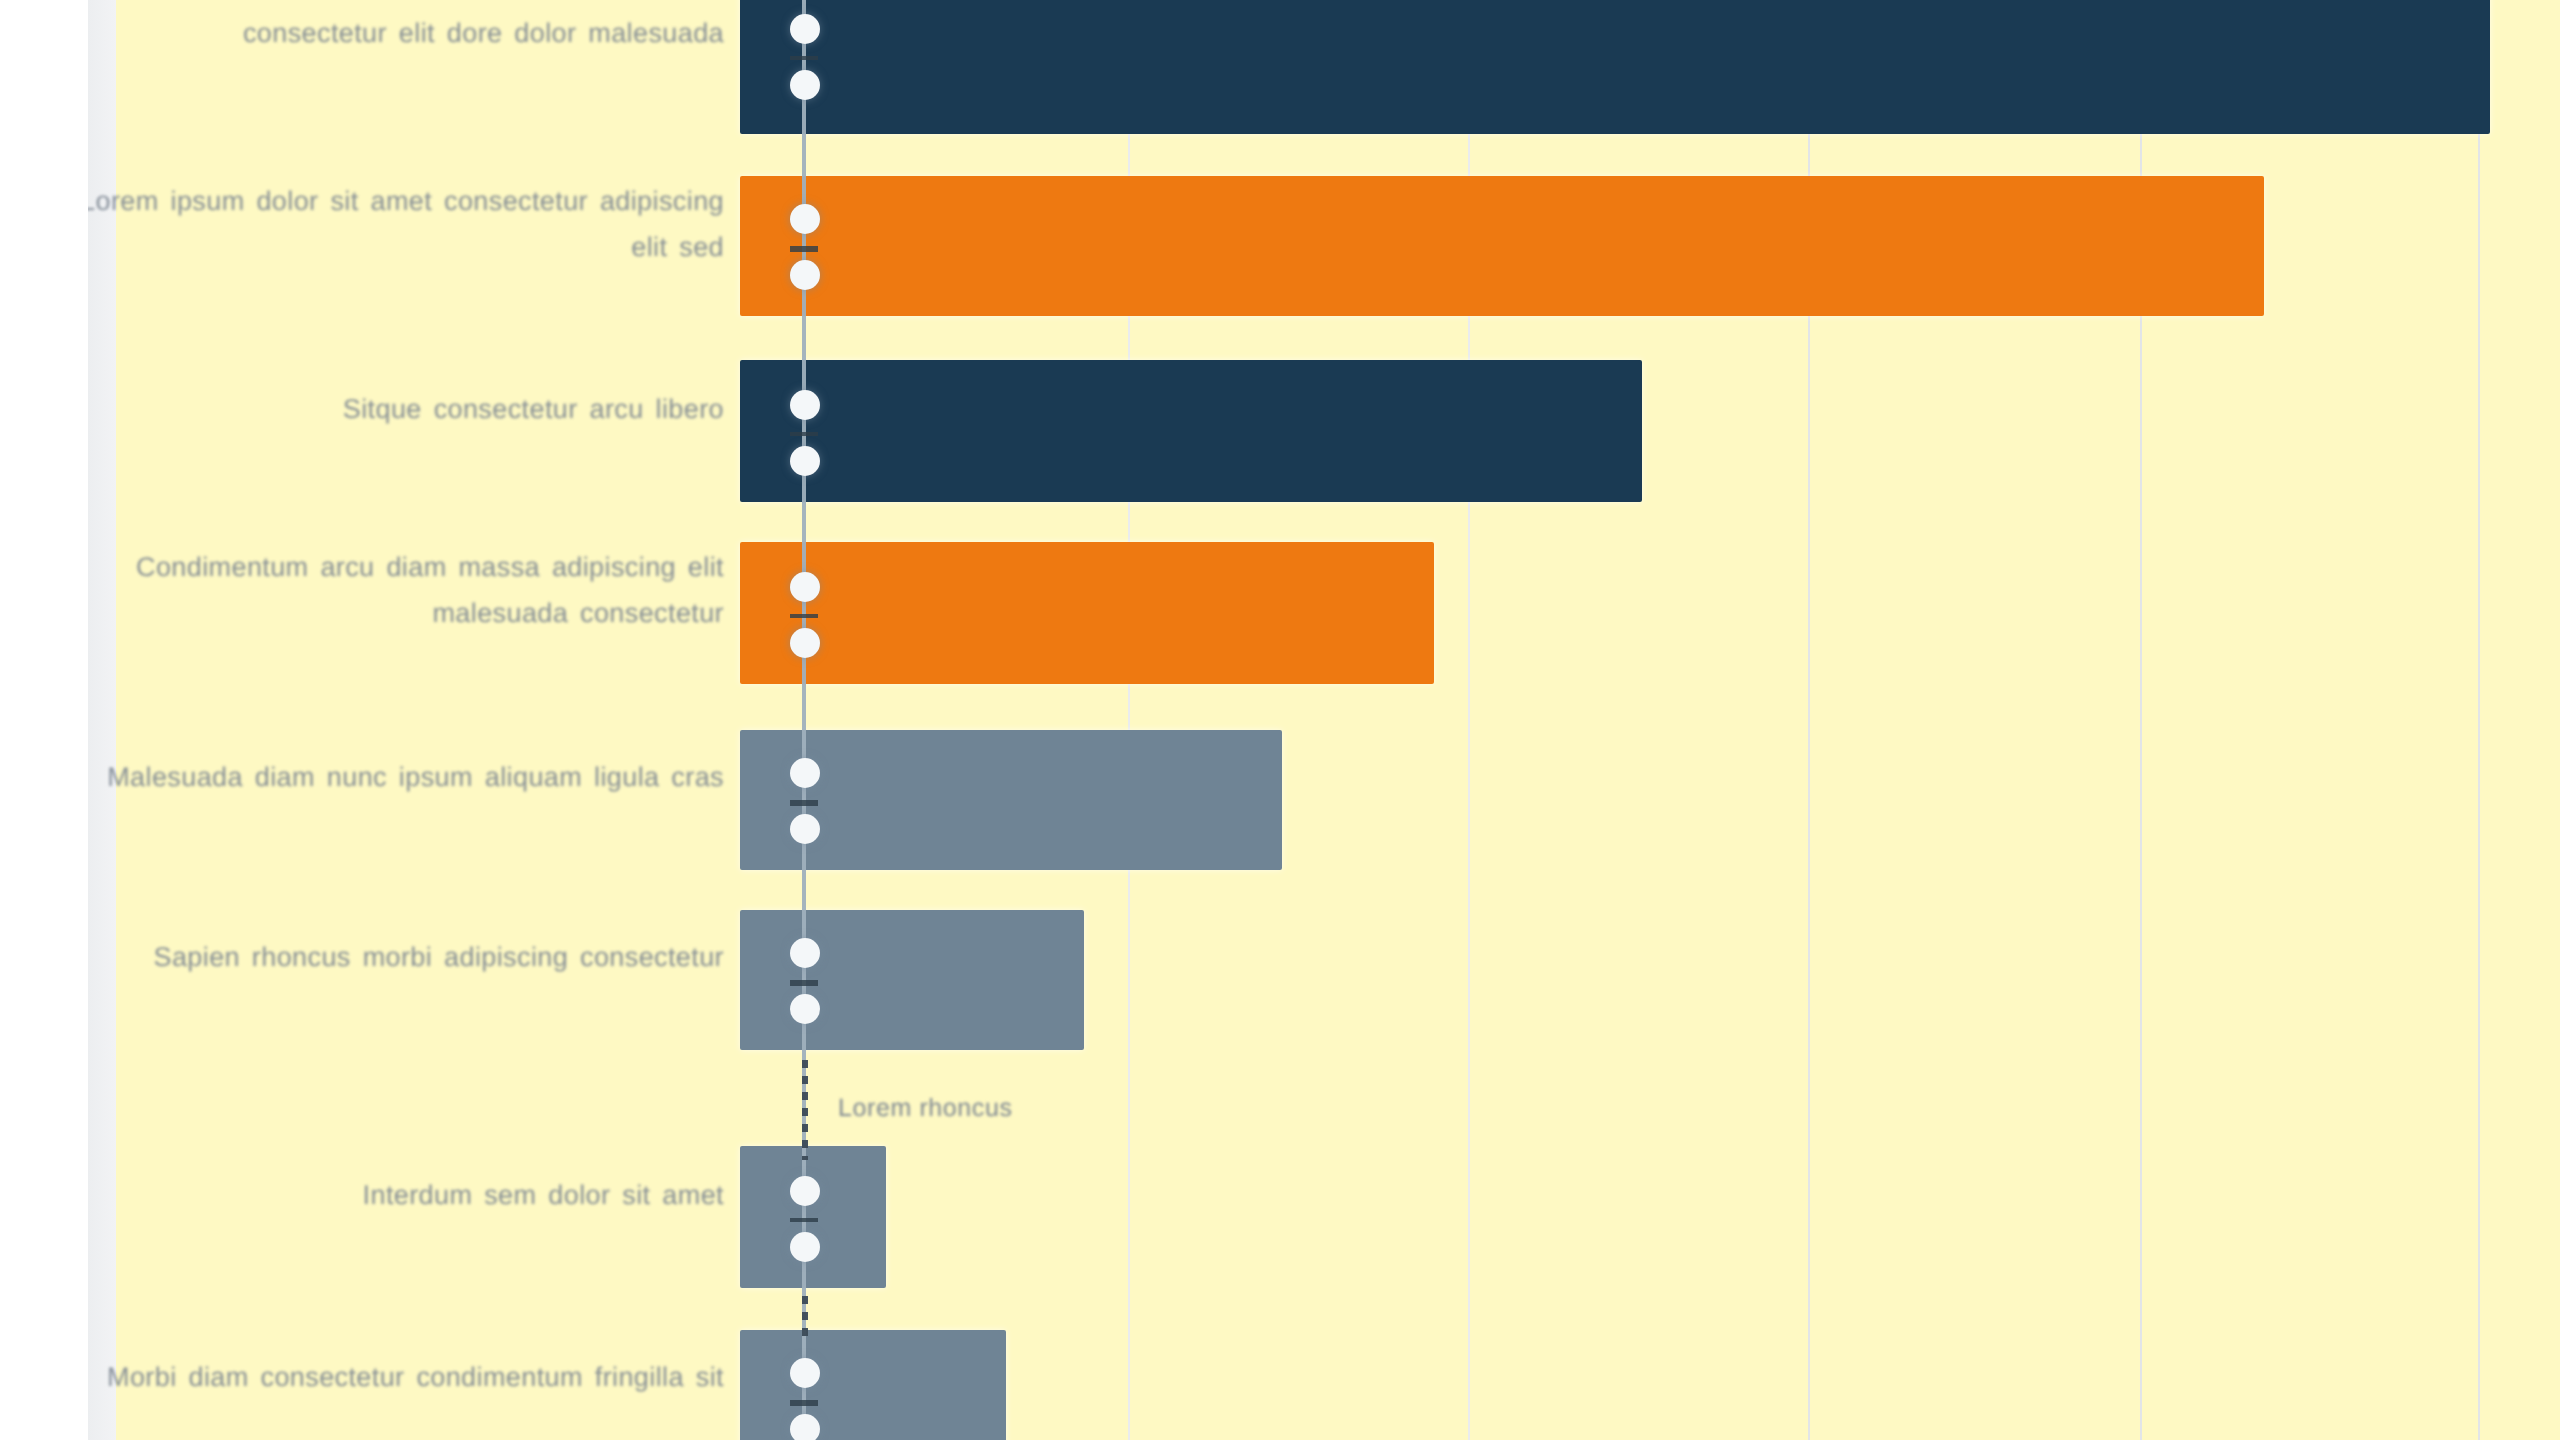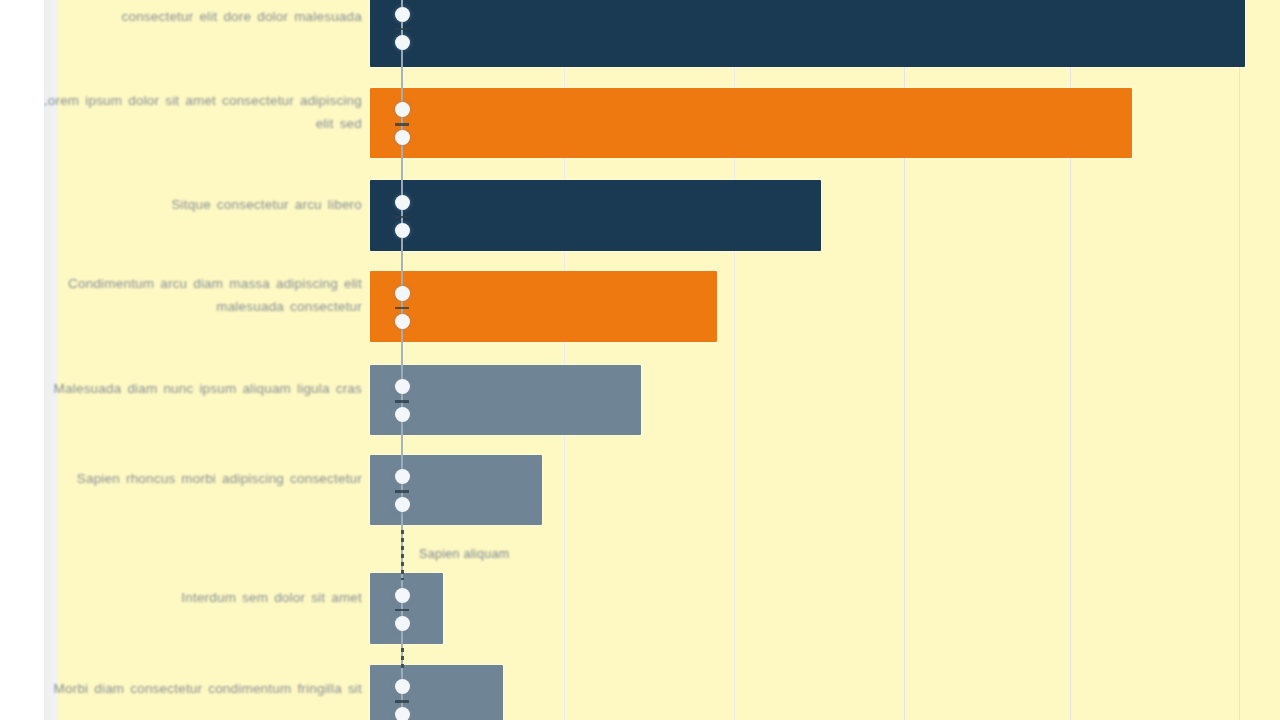--- a/index.html
+++ b/index.html
@@ -198,16 +198,16 @@
       <div class="conn-tick" style="position: absolute; left: 351px; top: 490px;"></div>
       <div class="conn-node" style="position: absolute; left: 351px; top: 587.5px;"></div>
       <div class="conn-node" style="position: absolute; left: 351px; top: 615.5px;"></div>
       <div class="conn-tick" style="position: absolute; left: 351px; top: 608.5px;"></div>
       <div class="conn-node" style="position: absolute; left: 351px; top: 679px;"></div>
       <div class="conn-node" style="position: absolute; left: 351px; top: 707px;"></div>
       <div class="conn-tick" style="position: absolute; left: 351px; top: 700px;"></div>
     </div>
 
   <div id="annotations">
-      <div class="annotation" style="left: 375px; top: 547px;">Sapien aliquam</div>
+      <div class="annotation" style="left: 375px; top: 547px;">Lorem rhoncus</div>
     </div>
 
 </div>
 
 </body></html>

